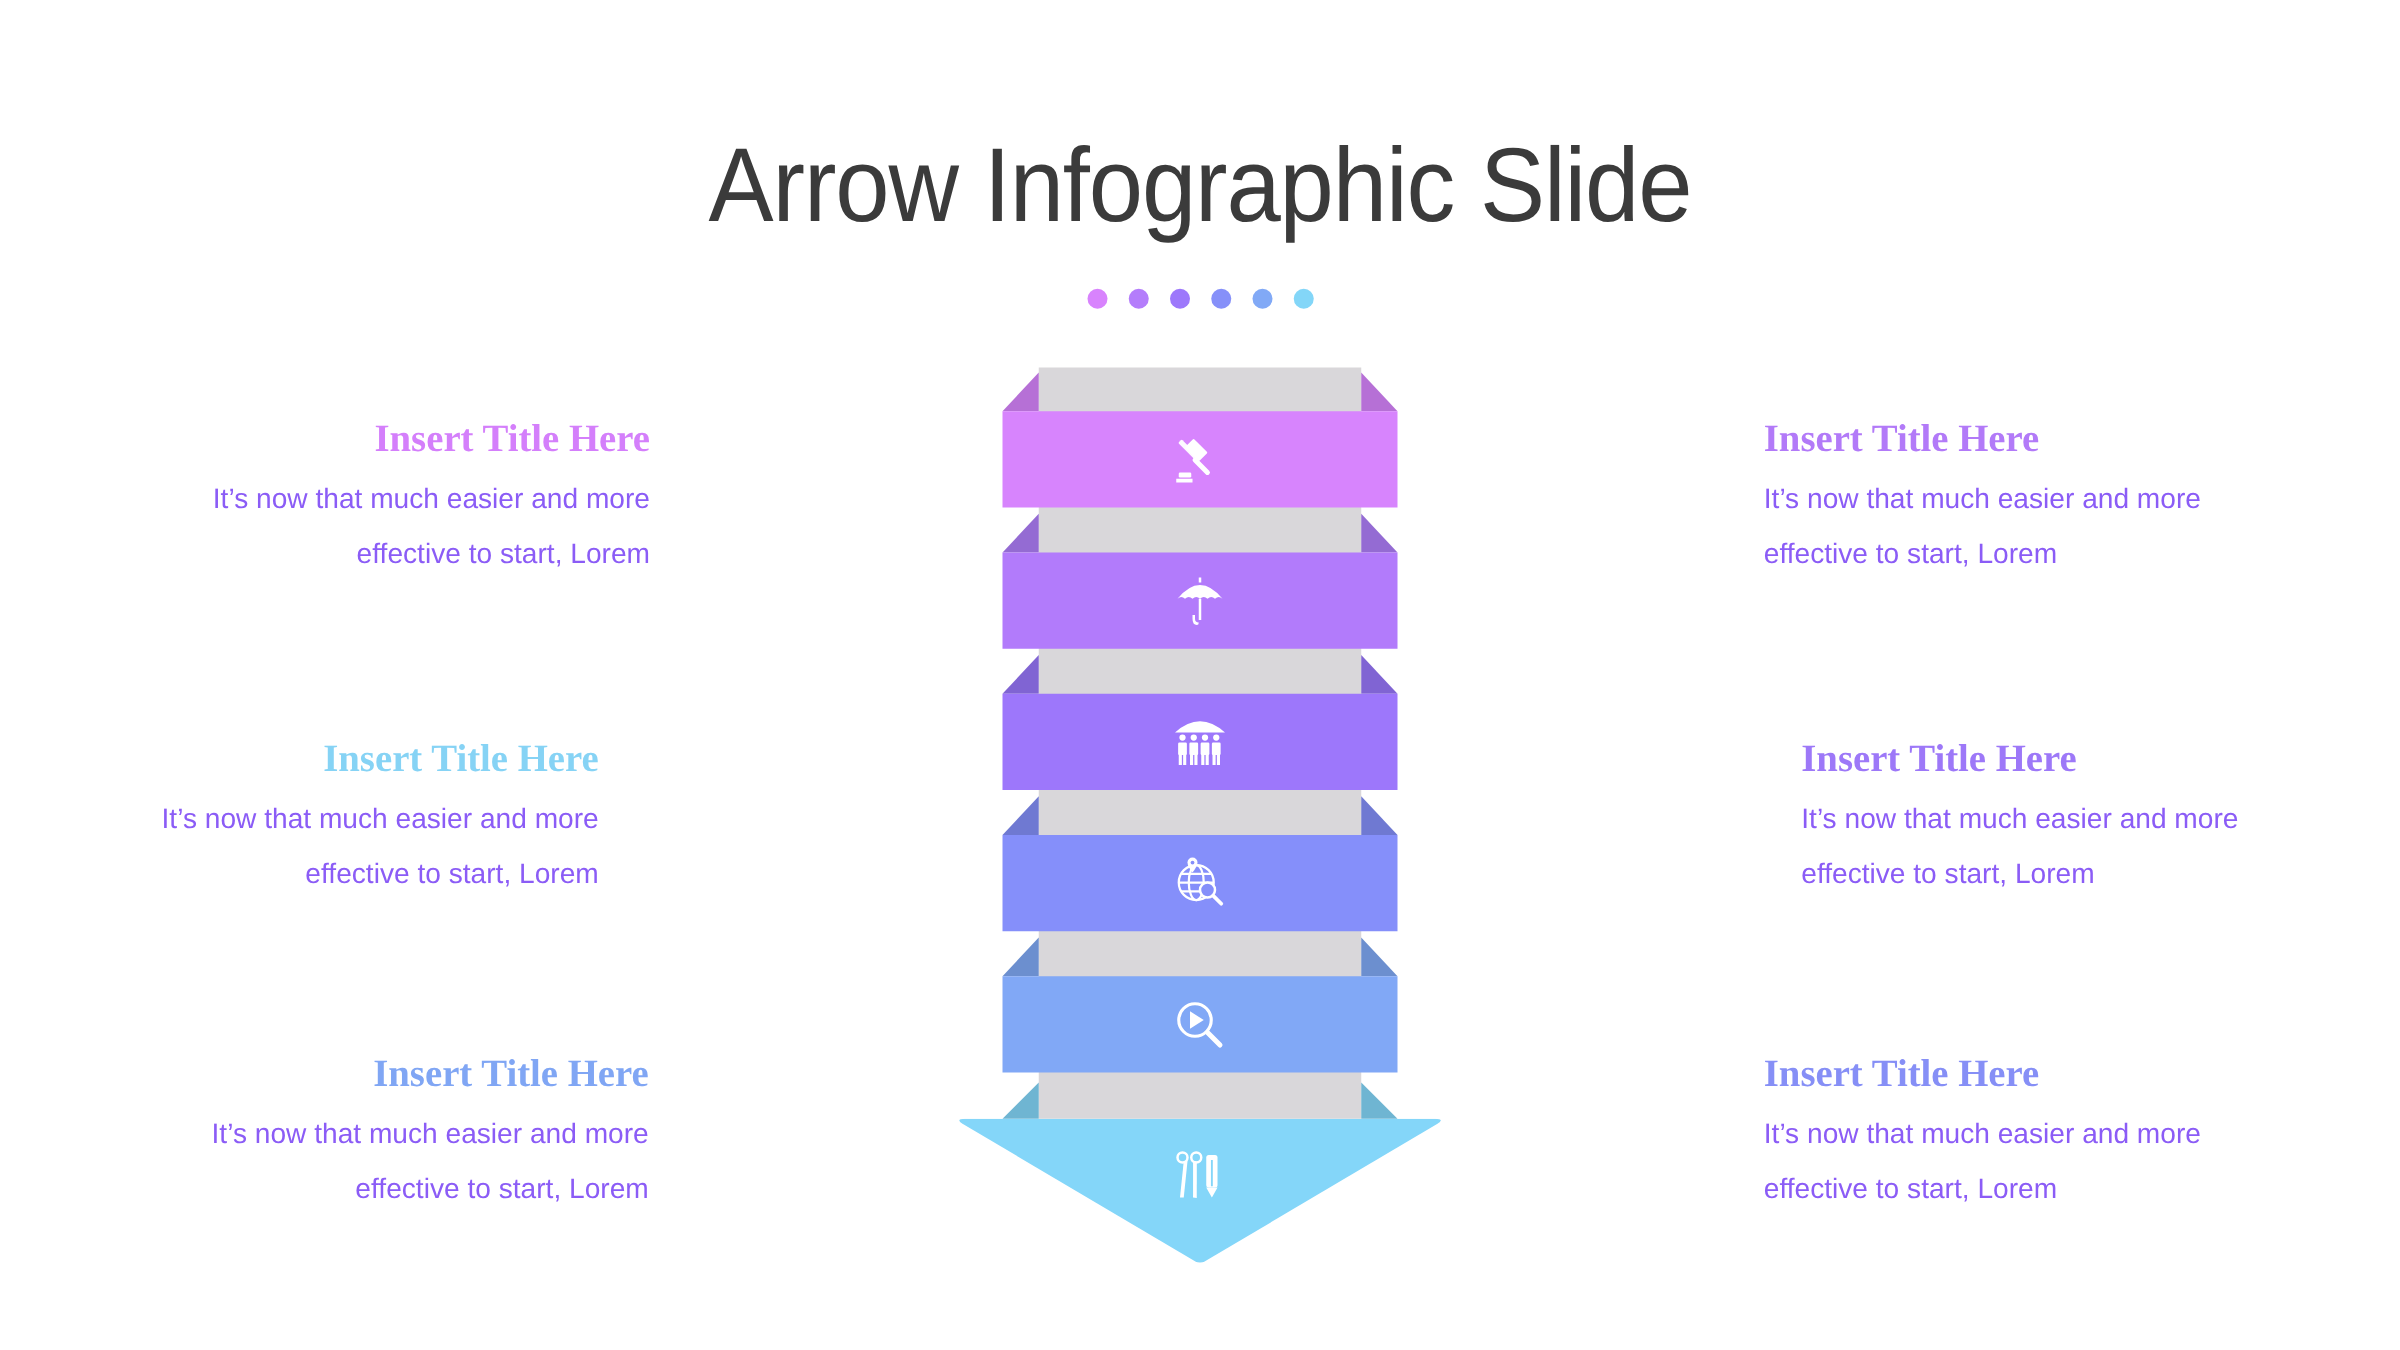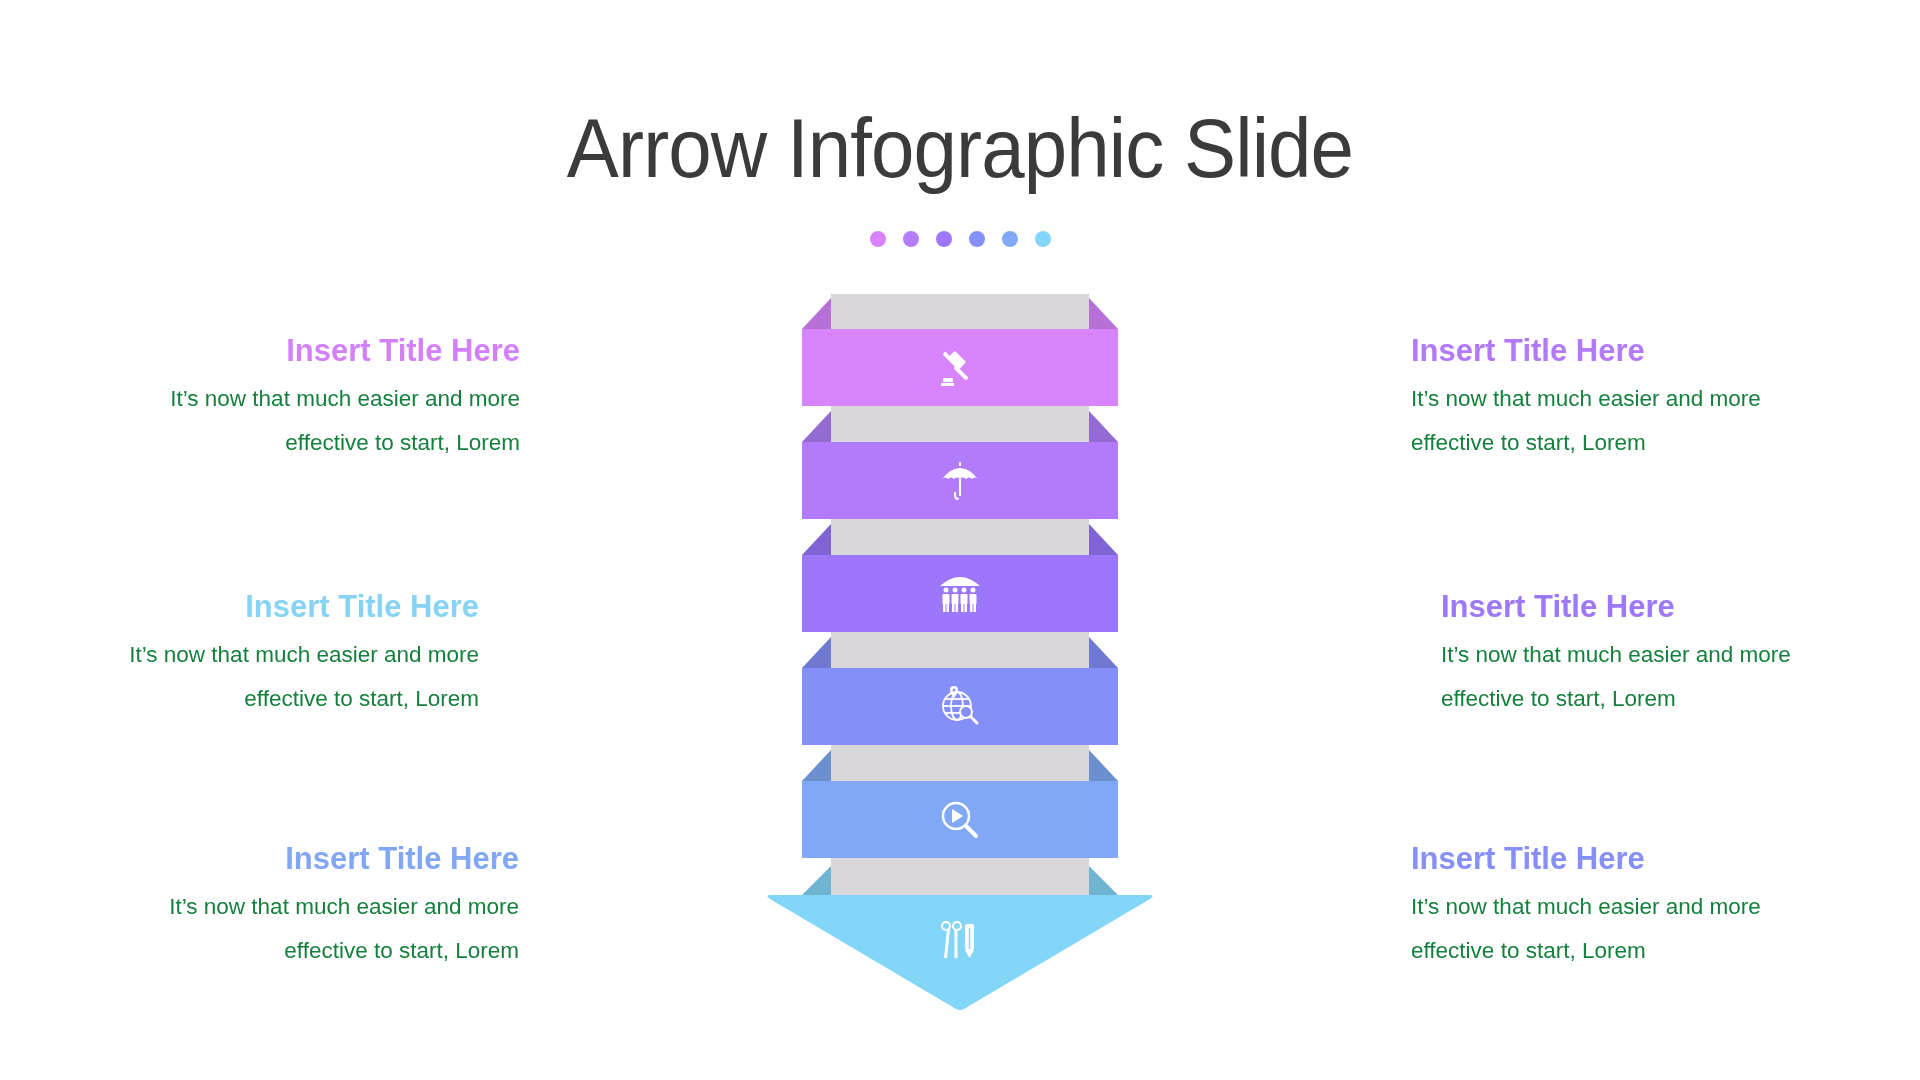--- a/index.html
+++ b/index.html
@@ -13,22 +13,22 @@
 
   .gray-col { position:absolute; left:831px; top:294px; width:258px; height:601px; background:#d9d7da; }
   .band { position:absolute; left:802px; width:316px; height:77px; display:flex; align-items:center; justify-content:center; }
   .band svg { width:44px; height:44px; }
   .arrow { position:absolute; left:766px; top:895px; width:388px; height:116px; }
   .arrow-icon { position:absolute; left:938px; top:918px; width:44px; height:44px; }
 
   .block { position:absolute; width:420px; }
   .block.left { text-align:right; }
   .block.right { text-align:left; }
-  .block .btitle { font-size:31px; font-weight:700; line-height:40px; margin:0 0 6px 0; }
-  .block .body { font-size:22.5px; color:#15803d; line-height:44px; margin:0; }
+  .block .btitle { font-size:31px; font-weight:700; line-height:40px; margin:0 0 6px 0;font-family:Liberation Serif, serif; }
+  .block .body { font-size:22.5px; color:#8b5cf6; line-height:44px; margin:0; }
 </style>
 </head>
 <body>
 
 <h1 class="title">Arrow Infographic Slide</h1>
 
 <div class="dots">
   <div class="dot" style="background: rgb(216, 131, 253);"></div>
   <div class="dot" style="background: rgb(180, 125, 251);"></div>
   <div class="dot" style="background: rgb(157, 120, 251);"></div>

